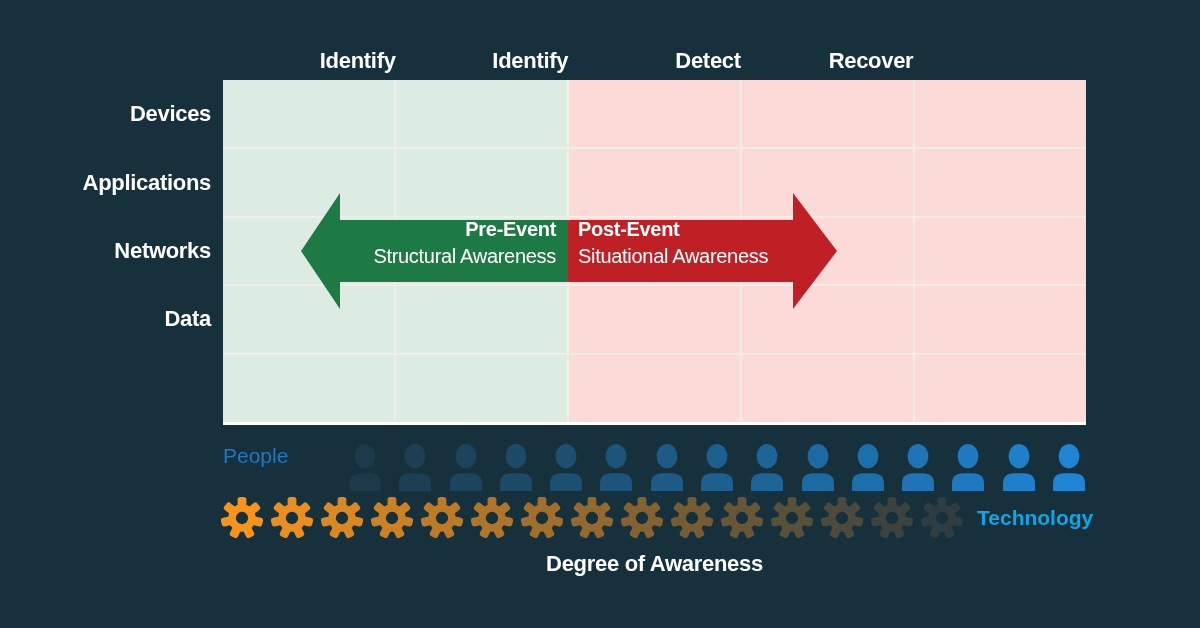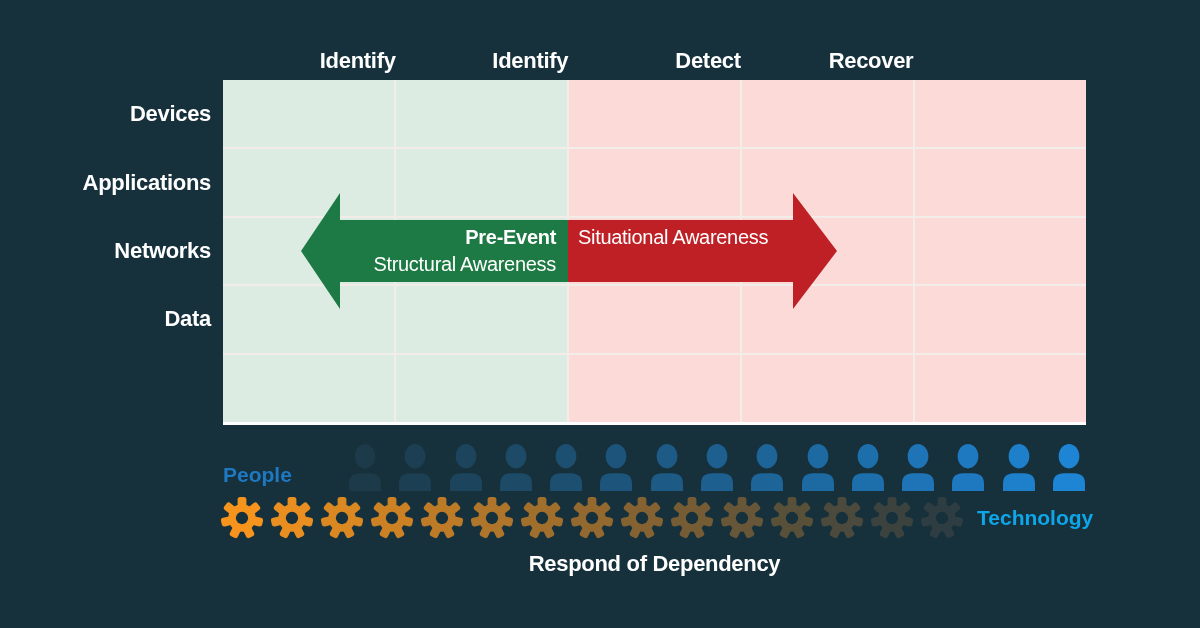--- a/index.html
+++ b/index.html
@@ -32,30 +32,30 @@
     position:absolute; left:223px; top:80px; width:863px; height:342px;
     display:grid; grid-template-columns:repeat(5,1fr); grid-template-rows:repeat(5,1fr);
     gap:2px;
   }
   .grid-bottom-edge{
     position:absolute; left:223px; top:422px; width:863px; height:3px;
   }
   
   .arrow-svg{ position:absolute; left:301px; top:193px; }
   .arrow-text{
-    position:absolute; top:224px; color:#fff; line-height:27px; font-size:20px; letter-spacing:-0.3px;
+    position:absolute; top:216px; color:#fff; line-height:27px; font-size:20px; letter-spacing:-0.3px;
   }
   .arrow-text .title{ font-weight:bold; }
   .arrow-text.pre{ right:644px; text-align:right; }
   .arrow-text.post{ left:578px; text-align:left; }
   
   .people-label{
-    position:absolute; left:223px; top:451px; height:48px;
+    position:absolute; left:223px; top:432px; height:48px;
     display:flex; align-items:center;
-    font-weight:bold; font-size:21px;
+    font-weight:normal; font-size:21px;
   }
   .people-row{
     position:absolute; left:348px; top:443px; width:738px; height:48px;
     display:flex; justify-content:space-between; align-items:flex-end;
   }
   .gear-row{
     position:absolute; left:220px; top:496px; width:744px; height:44px;
     display:flex; justify-content:space-between; align-items:center;
   }
   .technology-label{
@@ -142,20 +142,21 @@
   <svg class="arrow-svg" width="536" height="116" viewBox="0 0 536 116">
     <polygon id="pre-arrow-shape" points="0,58 39,0 39,27 267,27 267,89 39,89 39,116" fill="#1e7a44"></polygon>
     <polygon id="post-arrow-shape" points="267,27 492,27 492,0 536,58 492,116 492,89 267,89" fill="#be2026"></polygon>
   </svg>
 
   <div class="arrow-text pre">
     <div class="title">Pre-Event</div>
     <div class="subtitle">Structural Awareness</div>
   </div>
   <div class="arrow-text post">
+    <div class="title">Post-Event</div>
     <div class="subtitle">Situational Awareness</div>
   </div>
 
   <div class="people-label" id="people-label" style="color: rgb(30, 120, 194);">People</div>
   <div class="people-row">
       <svg width="34" height="47" class="icon-svg" style="color: rgb(28, 58, 73);">
         <use href="#sym-person"></use>
       </svg>
       <svg width="34" height="47" class="icon-svg" style="color: rgb(28, 63, 83);">
         <use href="#sym-person"></use>
@@ -243,15 +244,15 @@
       </svg>
       <svg width="44" height="44" class="icon-svg" style="color: rgb(60, 67, 62);">
         <use href="#sym-gear"></use>
       </svg>
       <svg width="44" height="44" class="icon-svg" style="color: rgb(46, 61, 65);">
         <use href="#sym-gear"></use>
       </svg>
     </div>
   <div class="technology-label" id="technology-label" style="color: #0ea5e9;">Technology</div>
 
-  <div class="caption">Respond of Dependency</div>
+  <div class="caption">Degree of Awareness</div>
 
 </div>
 
 </body></html>

